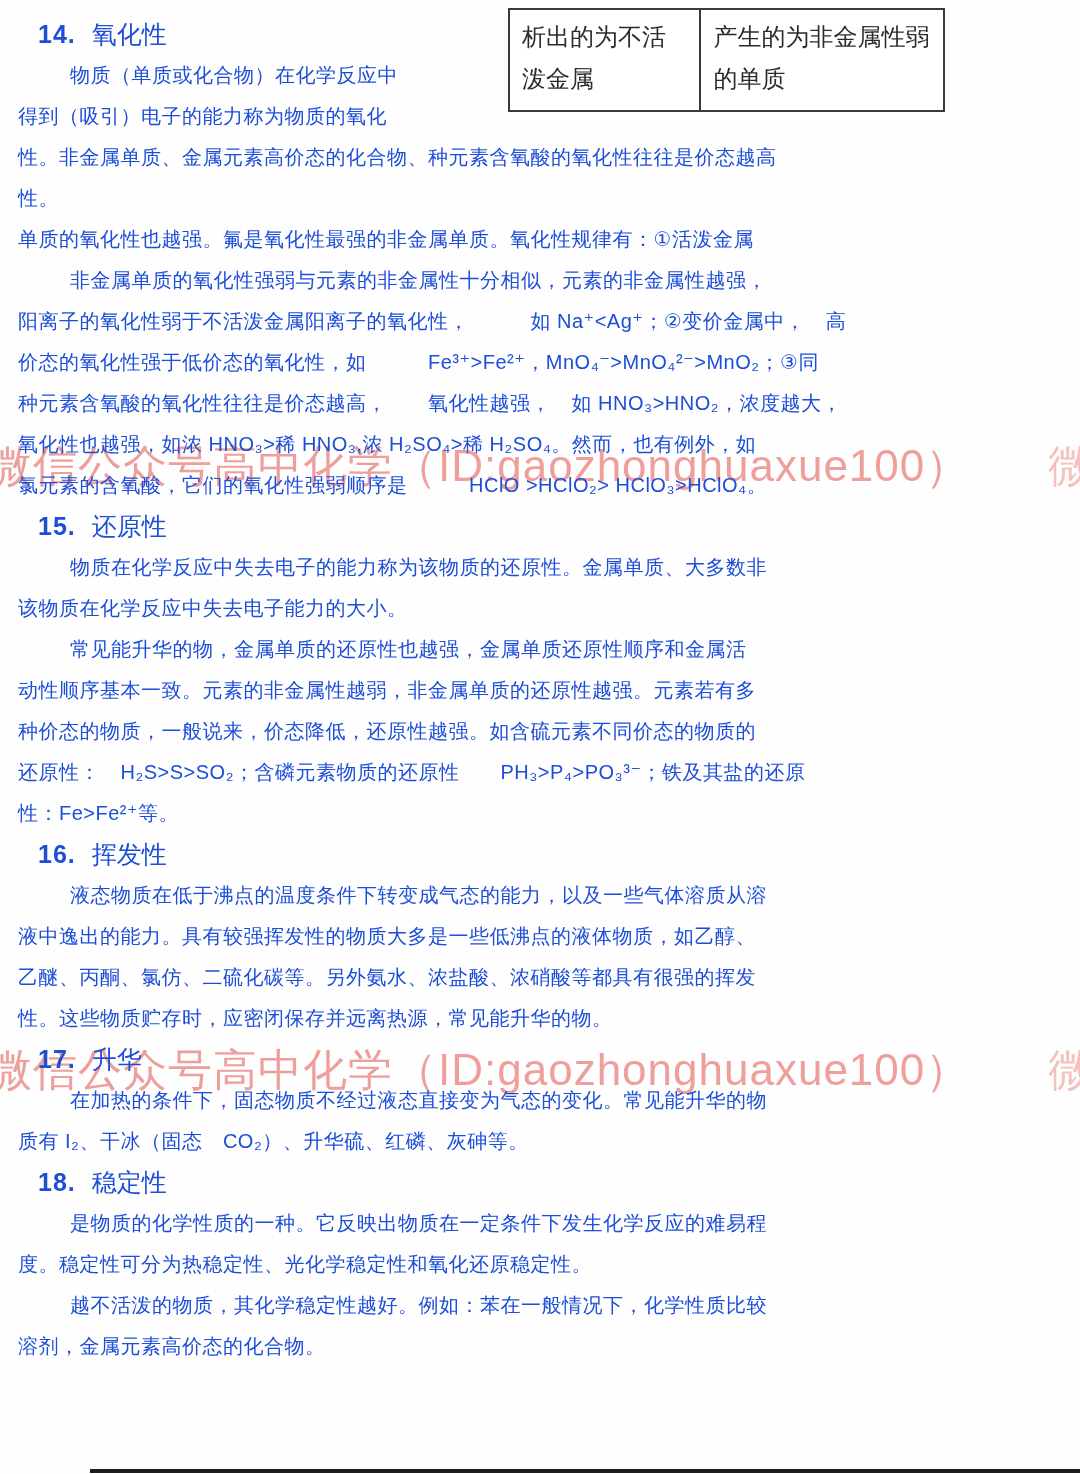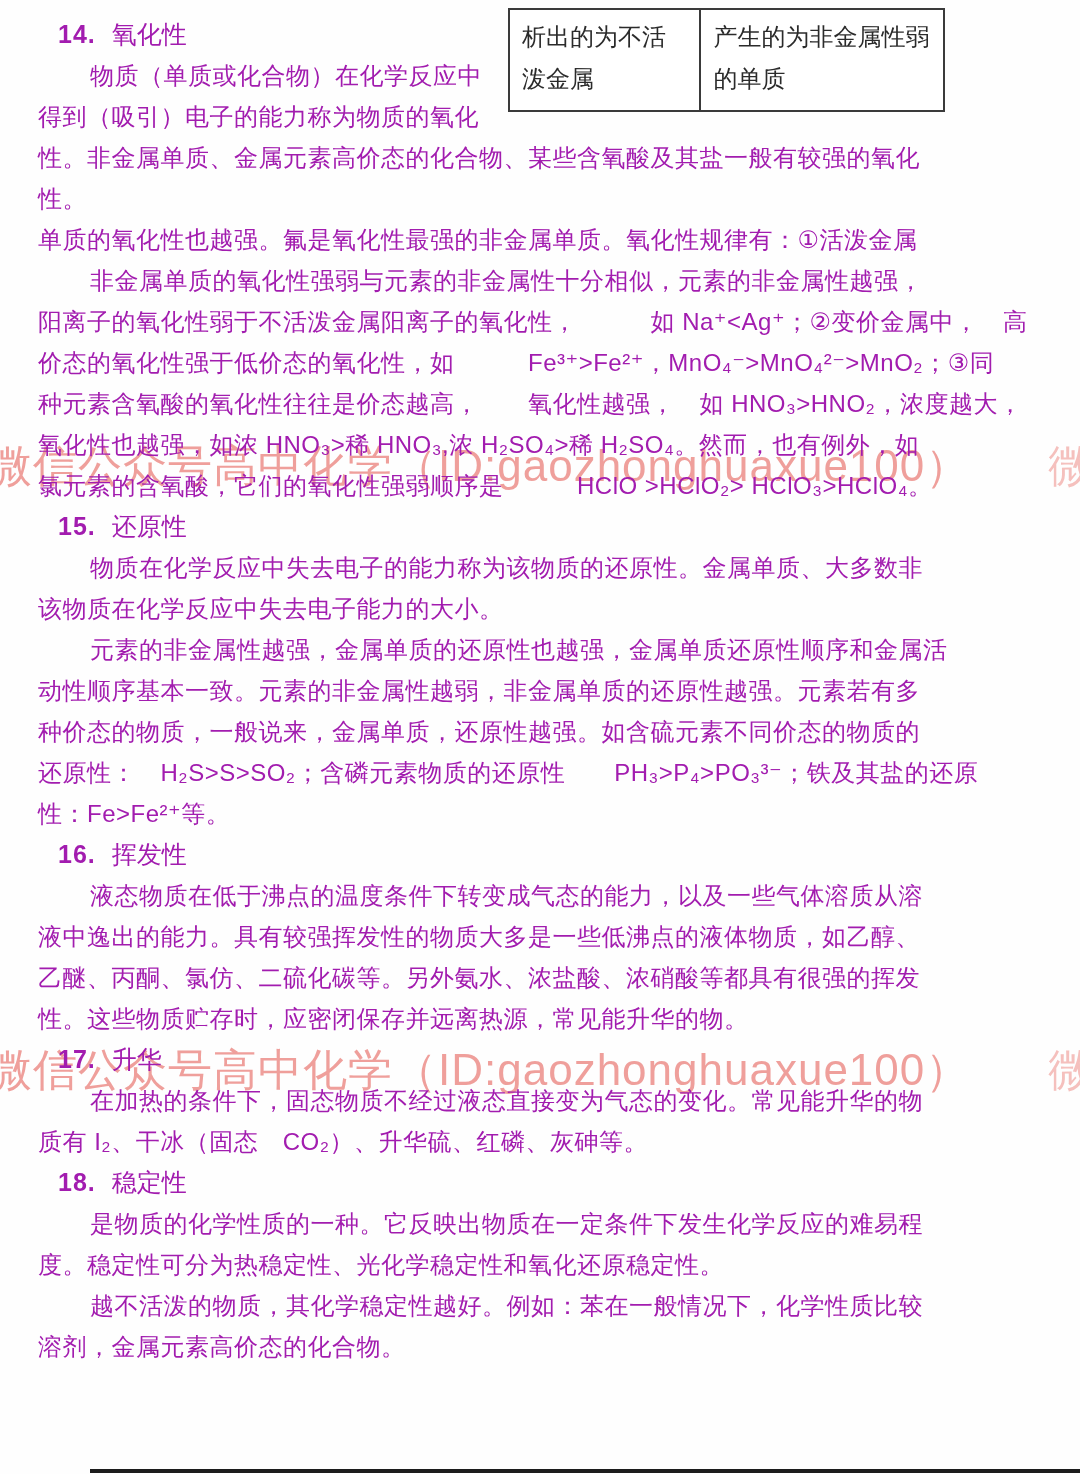--- a/index.html
+++ b/index.html
@@ -52,33 +52,33 @@
     pointer-events: none;
   }
   .wm1 { top: 437px; }
   .wm2 { top: 1041px; }
   .wm-right { margin-left: 78px; color: rgba(236, 140, 134, 0.55); }
 
   
   .content {
     position: relative;
     z-index: 2;
-    padding: 14px 30px 0 38px;
-    color: #a21caf;
+    padding: 14px 30px 0 18px;
+    color: #1d4ed8;
   }
   .heading {
     font-size: 25px;
     line-height: 41px;
     margin-left: 20px;
     white-space: pre-wrap;
   }
   .h-num { font-weight: bold; margin-right: 16px; letter-spacing: 1px; }
   .h-title { font-weight: normal; }
   .line {
-    font-size: 24px;
+    font-size: 20px;
     line-height: 41px;
     white-space: pre-wrap;
     letter-spacing: 0.5px;
   }
   .line.indent { margin-left: 52px; }
 
   .bottom-line {
     position: absolute;
     left: 90px; right: 0; bottom: 1px;
     height: 4px;
@@ -97,35 +97,35 @@
   </div>
 
   <div class="watermark wm1"><span>微信公众号高中化学（ID:gaozhonghuaxue100）</span><span class="wm-right">微信</span></div>
 
   <div class="watermark wm2"><span>微信公众号高中化学（ID:gaozhonghuaxue100）</span><span class="wm-right">微信</span></div>
 
   <div class="content" id="content">
       <div class="heading"><span class="h-num">14.</span><span class="h-title">氧化性</span></div>
       <div class="line indent">物质（单质或化合物）在化学反应中</div>
       <div class="line">得到（吸引）电子的能力称为物质的氧化</div>
-      <div class="line">性。非金属单质、金属元素高价态的化合物、某些含氧酸及其盐一般有较强的氧化</div>
+      <div class="line">性。非金属单质、金属元素高价态的化合物、种元素含氧酸的氧化性往往是价态越高</div>
       <div class="line">性。</div>
       <div class="line">单质的氧化性也越强。氟是氧化性最强的非金属单质。氧化性规律有：①活泼金属</div>
       <div class="line indent">非金属单质的氧化性强弱与元素的非金属性十分相似，元素的非金属性越强，</div>
       <div class="line">阳离子的氧化性弱于不活泼金属阳离子的氧化性，　　　如 Na⁺&lt;Ag⁺；②变价金属中，　高</div>
       <div class="line">价态的氧化性强于低价态的氧化性，如　　　Fe³⁺&gt;Fe²⁺，MnO₄⁻&gt;MnO₄²⁻&gt;MnO₂；③同</div>
       <div class="line">种元素含氧酸的氧化性往往是价态越高，　　氧化性越强，　如 HNO₃&gt;HNO₂，浓度越大，</div>
       <div class="line">氧化性也越强，如浓 HNO₃&gt;稀 HNO₃,浓 H₂SO₄&gt;稀 H₂SO₄。然而，也有例外，如</div>
       <div class="line">氯元素的含氧酸，它们的氧化性强弱顺序是　　　HClO &gt;HClO₂&gt; HClO₃&gt;HClO₄。</div>
       <div class="heading"><span class="h-num">15.</span><span class="h-title">还原性</span></div>
       <div class="line indent">物质在化学反应中失去电子的能力称为该物质的还原性。金属单质、大多数非</div>
       <div class="line">该物质在化学反应中失去电子能力的大小。</div>
-      <div class="line indent">元素的非金属性越强，金属单质的还原性也越强，金属单质还原性顺序和金属活</div>
+      <div class="line indent">常见能升华的物，金属单质的还原性也越强，金属单质还原性顺序和金属活</div>
       <div class="line">动性顺序基本一致。元素的非金属性越弱，非金属单质的还原性越强。元素若有多</div>
-      <div class="line">种价态的物质，一般说来，金属单质，还原性越强。如含硫元素不同价态的物质的</div>
+      <div class="line">种价态的物质，一般说来，价态降低，还原性越强。如含硫元素不同价态的物质的</div>
       <div class="line">还原性：　H₂S&gt;S&gt;SO₂；含磷元素物质的还原性　　PH₃&gt;P₄&gt;PO₃³⁻；铁及其盐的还原</div>
       <div class="line">性：Fe&gt;Fe²⁺等。</div>
       <div class="heading"><span class="h-num">16.</span><span class="h-title">挥发性</span></div>
       <div class="line indent">液态物质在低于沸点的温度条件下转变成气态的能力，以及一些气体溶质从溶</div>
       <div class="line">液中逸出的能力。具有较强挥发性的物质大多是一些低沸点的液体物质，如乙醇、</div>
       <div class="line">乙醚、丙酮、氯仿、二硫化碳等。另外氨水、浓盐酸、浓硝酸等都具有很强的挥发</div>
       <div class="line">性。这些物质贮存时，应密闭保存并远离热源，常见能升华的物。</div>
       <div class="heading"><span class="h-num">17.</span><span class="h-title">升华</span></div>
       <div class="line indent">在加热的条件下，固态物质不经过液态直接变为气态的变化。常见能升华的物</div>
       <div class="line">质有 I₂、干冰（固态　CO₂）、升华硫、红磷、灰砷等。</div>

